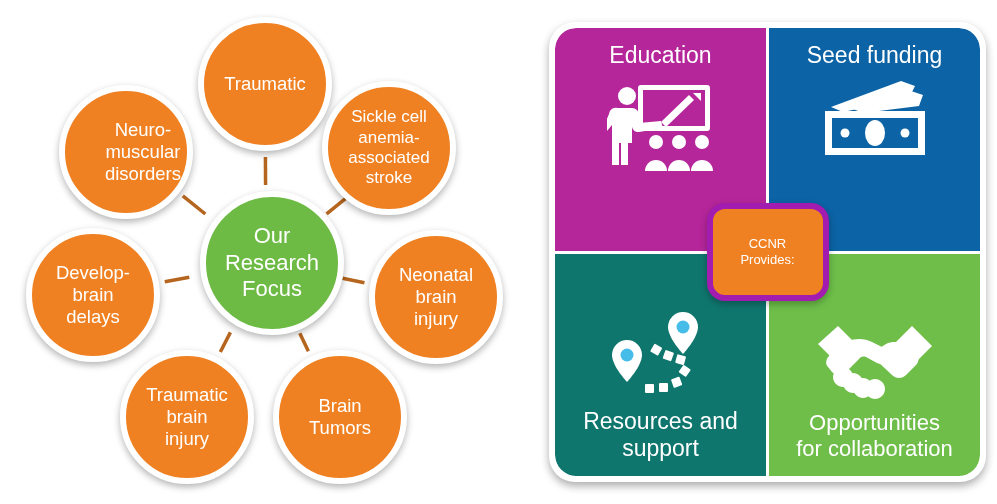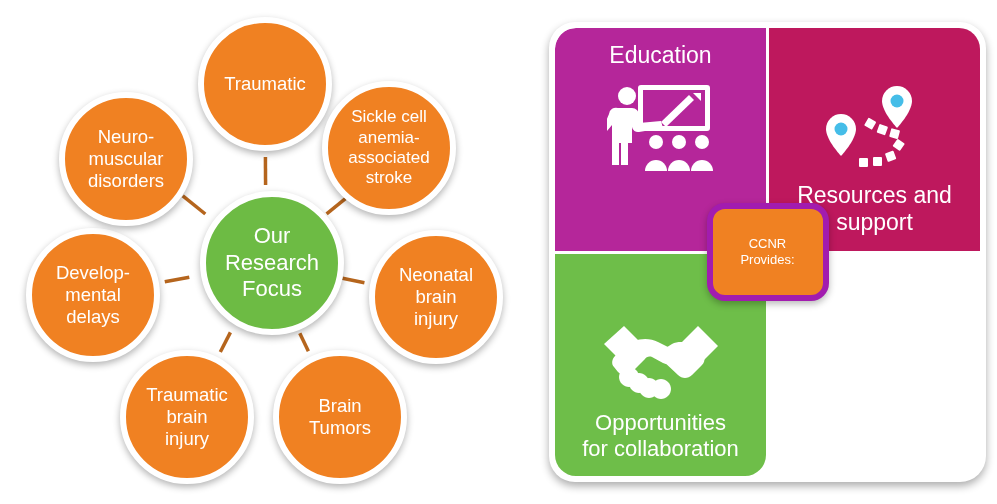--- a/index.html
+++ b/index.html
@@ -99,21 +99,21 @@
     display: flex;
     flex-direction: column;
     align-items: center;
     color: #ffffff;
     box-sizing: border-box;
     padding: 14px 10px;
     overflow: hidden;
   }
   .quad.tl { background: #B5269A; border-top-left-radius: 21px; justify-content: flex-start; }
   .quad.tr { background: #0C63A5; border-top-right-radius: 21px; justify-content: flex-start; }
-  .quad.bl { background: #be185d; border-bottom-left-radius: 21px; justify-content: flex-end; }
+  .quad.bl { background: #0f766e; border-bottom-left-radius: 21px; justify-content: flex-end; }
   .quad.br { background: #6EBE49; border-bottom-right-radius: 21px; justify-content: flex-end; }
 
   .quad-title {
     font-size: 23px;
     text-align: center;
     line-height: 1.18;
     white-space: pre-line;
   }
   .quad.br .quad-title { font-size: 22px; }
 
@@ -185,24 +185,24 @@
           <span class="node-label">Brain
 Tumors</span>
         </div>
         <div class="node leaf" style="left: 120px; top: 350px; width: 134px; height: 134px;">
           <span class="node-label">Traumatic
 brain
 injury</span>
         </div>
         <div class="node leaf" style="left: 26px; top: 228px; width: 134px; height: 134px;">
           <span class="node-label">Develop-
-mental
+brain
 delays</span>
         </div>
-        <div class="node leaf" style="left: 59px; top: 92px; width: 134px; height: 134px;">
+        <div class="node leaf" style="left: 59px; top: 85px; width: 134px; height: 134px; justify-content: flex-end;">
           <span class="node-label">Neuro-
 muscular
 disorders</span>
         </div>
         <div class="node hub" style="left: 200px; top: 191px; width: 144px; height: 144px;">
           <span class="node-label">Our
 Research
 Focus</span>
         </div>
       </div>
@@ -229,20 +229,35 @@
             <circle cx="49" cy="63" r="7"></circle>
             <path d="M38 92 a11 11 0 0 1 22 0 z"></path>
             <circle cx="72" cy="63" r="7"></circle>
             <path d="M61 92 a11 11 0 0 1 22 0 z"></path>
             <circle cx="95" cy="63" r="7"></circle>
             <path d="M84 92 a11 11 0 0 1 22 0 z"></path>
           </svg>
         </div>
       </div>
 
+      <div class="quad tr">
+        <div class="quad-title">Seed funding</div>
+        <div class="quad-icon">
+          <svg width="104" height="80" viewBox="0 0 104 80" fill="#ffffff">
+
+            <path d="M8 28 L78 2 L92 7 L86 19 L20 33 Z"></path>
+            <path d="M30 30 L88 12 L100 16 L96 27 L40 34 Z"></path>
+
+            <path d="M2 32 h100 v44 h-100 z M9 39 v30 h86 v-30 z"></path>
+            <ellipse cx="52" cy="54" rx="10" ry="13"></ellipse>
+            <circle cx="22" cy="54" r="4.5"></circle>
+            <circle cx="82" cy="54" r="4.5"></circle>
+          </svg>
+        </div>
+      </div>
 
       <div class="quad bl">
         <div class="quad-icon">
           <svg width="104" height="86" viewBox="0 0 104 86" fill="#ffffff">
 
             <path d="M74 2 a15 15 0 0 1 15 15 c0 11 -15 27 -15 27 s-15 -16 -15 -27 a15 15 0 0 1 15 -15 z"></path>
             <circle cx="74" cy="17" r="6.5" fill="#45BDE8"></circle>
 
             <path d="M18 30 a15 15 0 0 1 15 15 c0 11 -15 27 -15 27 s-15 -16 -15 -27 a15 15 0 0 1 15 -15 z"></path>
             <circle cx="18" cy="45" r="6.5" fill="#45BDE8"></circle>

